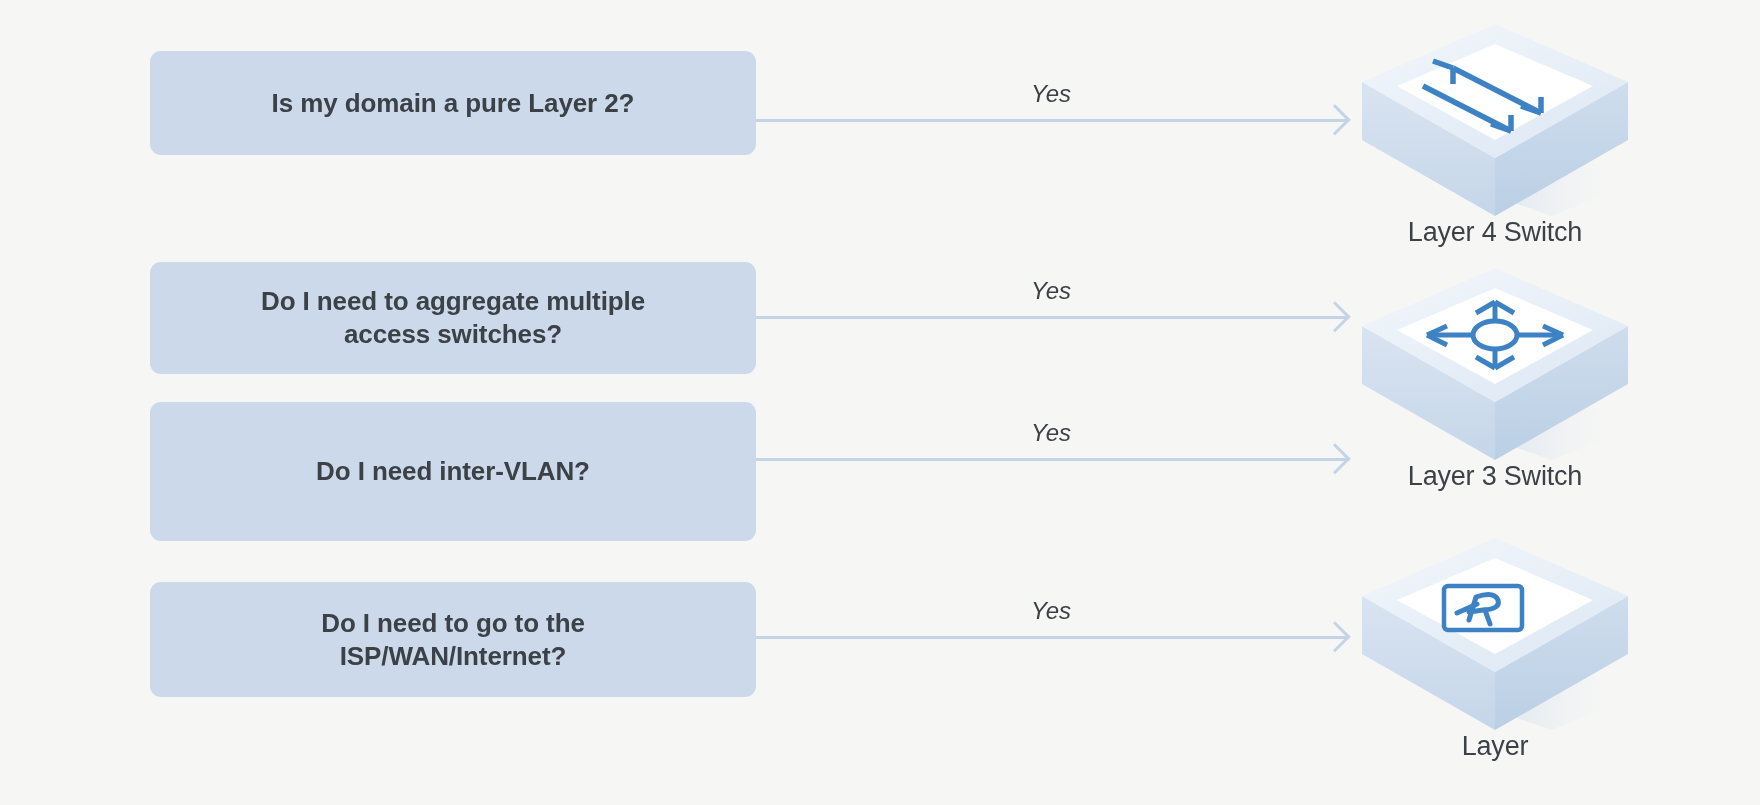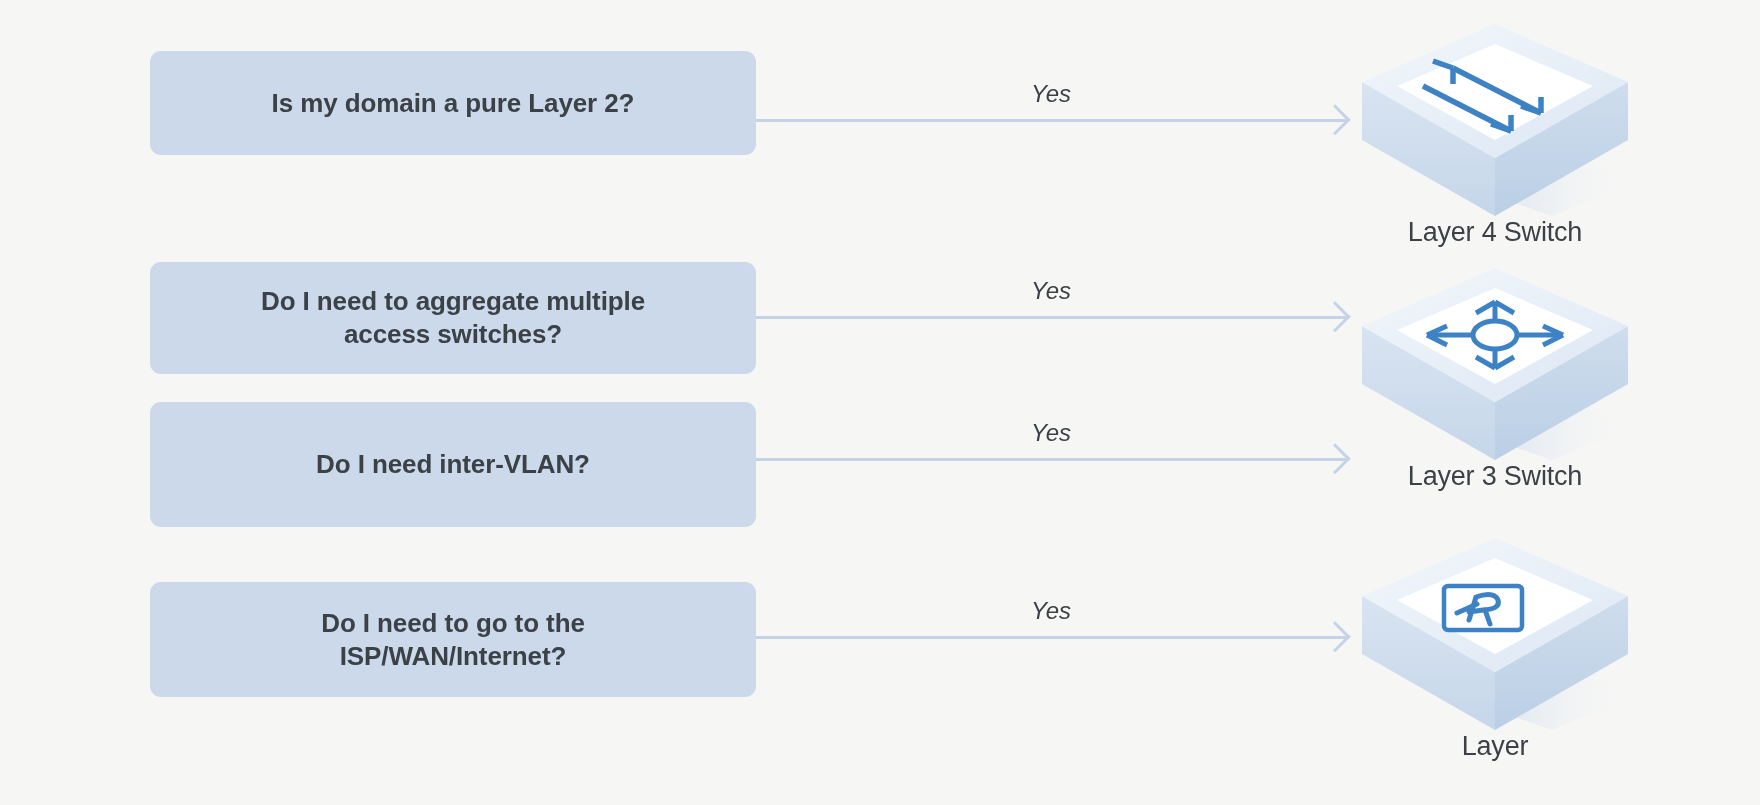--- a/index.html
+++ b/index.html
@@ -111,21 +111,21 @@
 
   <div class="qbox" style="left:150px; top:51px; width:606px; height:104px;">
     <div class="qbox-text">Is my domain a pure Layer 2?</div>
   </div>
 
   <div class="qbox" style="left:150px; top:262px; width:606px; height:112px;">
     <div class="qbox-text">Do I need to aggregate multiple
 access switches?</div>
   </div>
 
-  <div class="qbox" style="left:150px; top:402px; width:606px; height:125px;">
+  <div class="qbox" style="left:150px; top:402px; width:606px; height:139px;">
     <div class="qbox-text">Do I need inter-VLAN?</div>
   </div>
 
   <div class="qbox" style="left:150px; top:582px; width:606px; height:115px;border-radius:11px;">
     <div class="qbox-text">Do I need to go to the
 ISP/WAN/Internet?</div>
   </div>
 
   <div class="connector" style="left:756px; top:119px; width:590px;">
     <div class="conn-line"></div>

